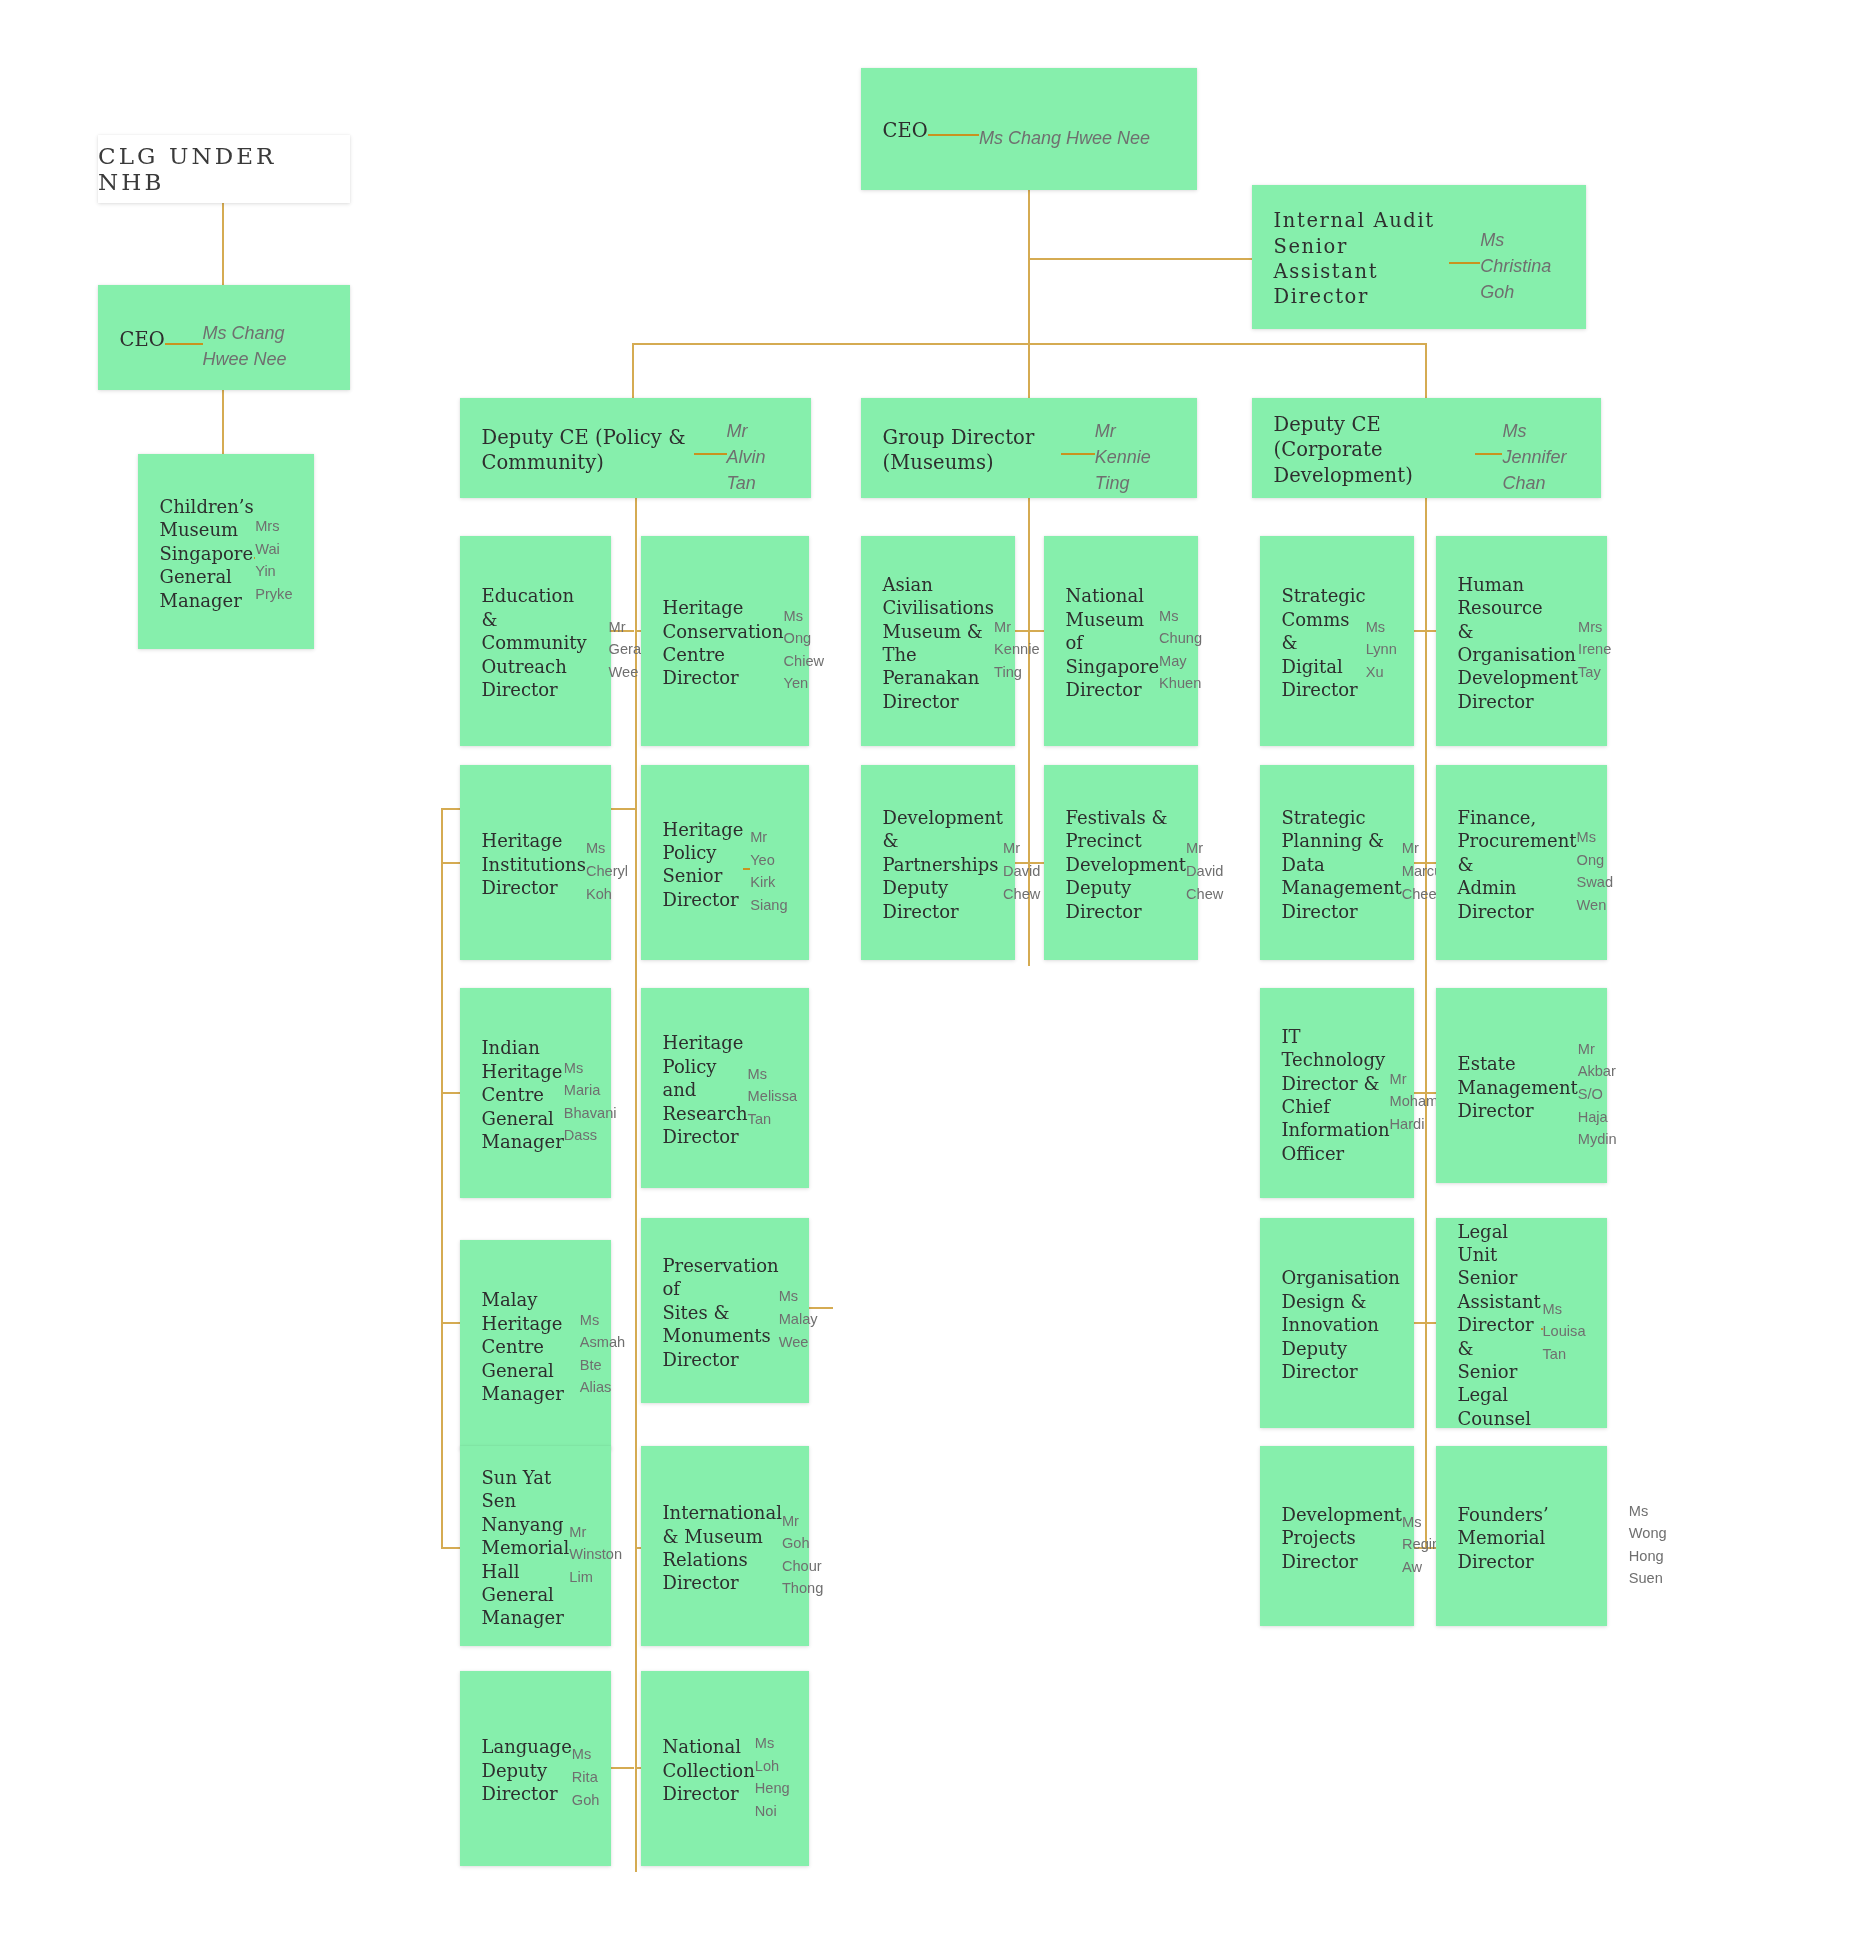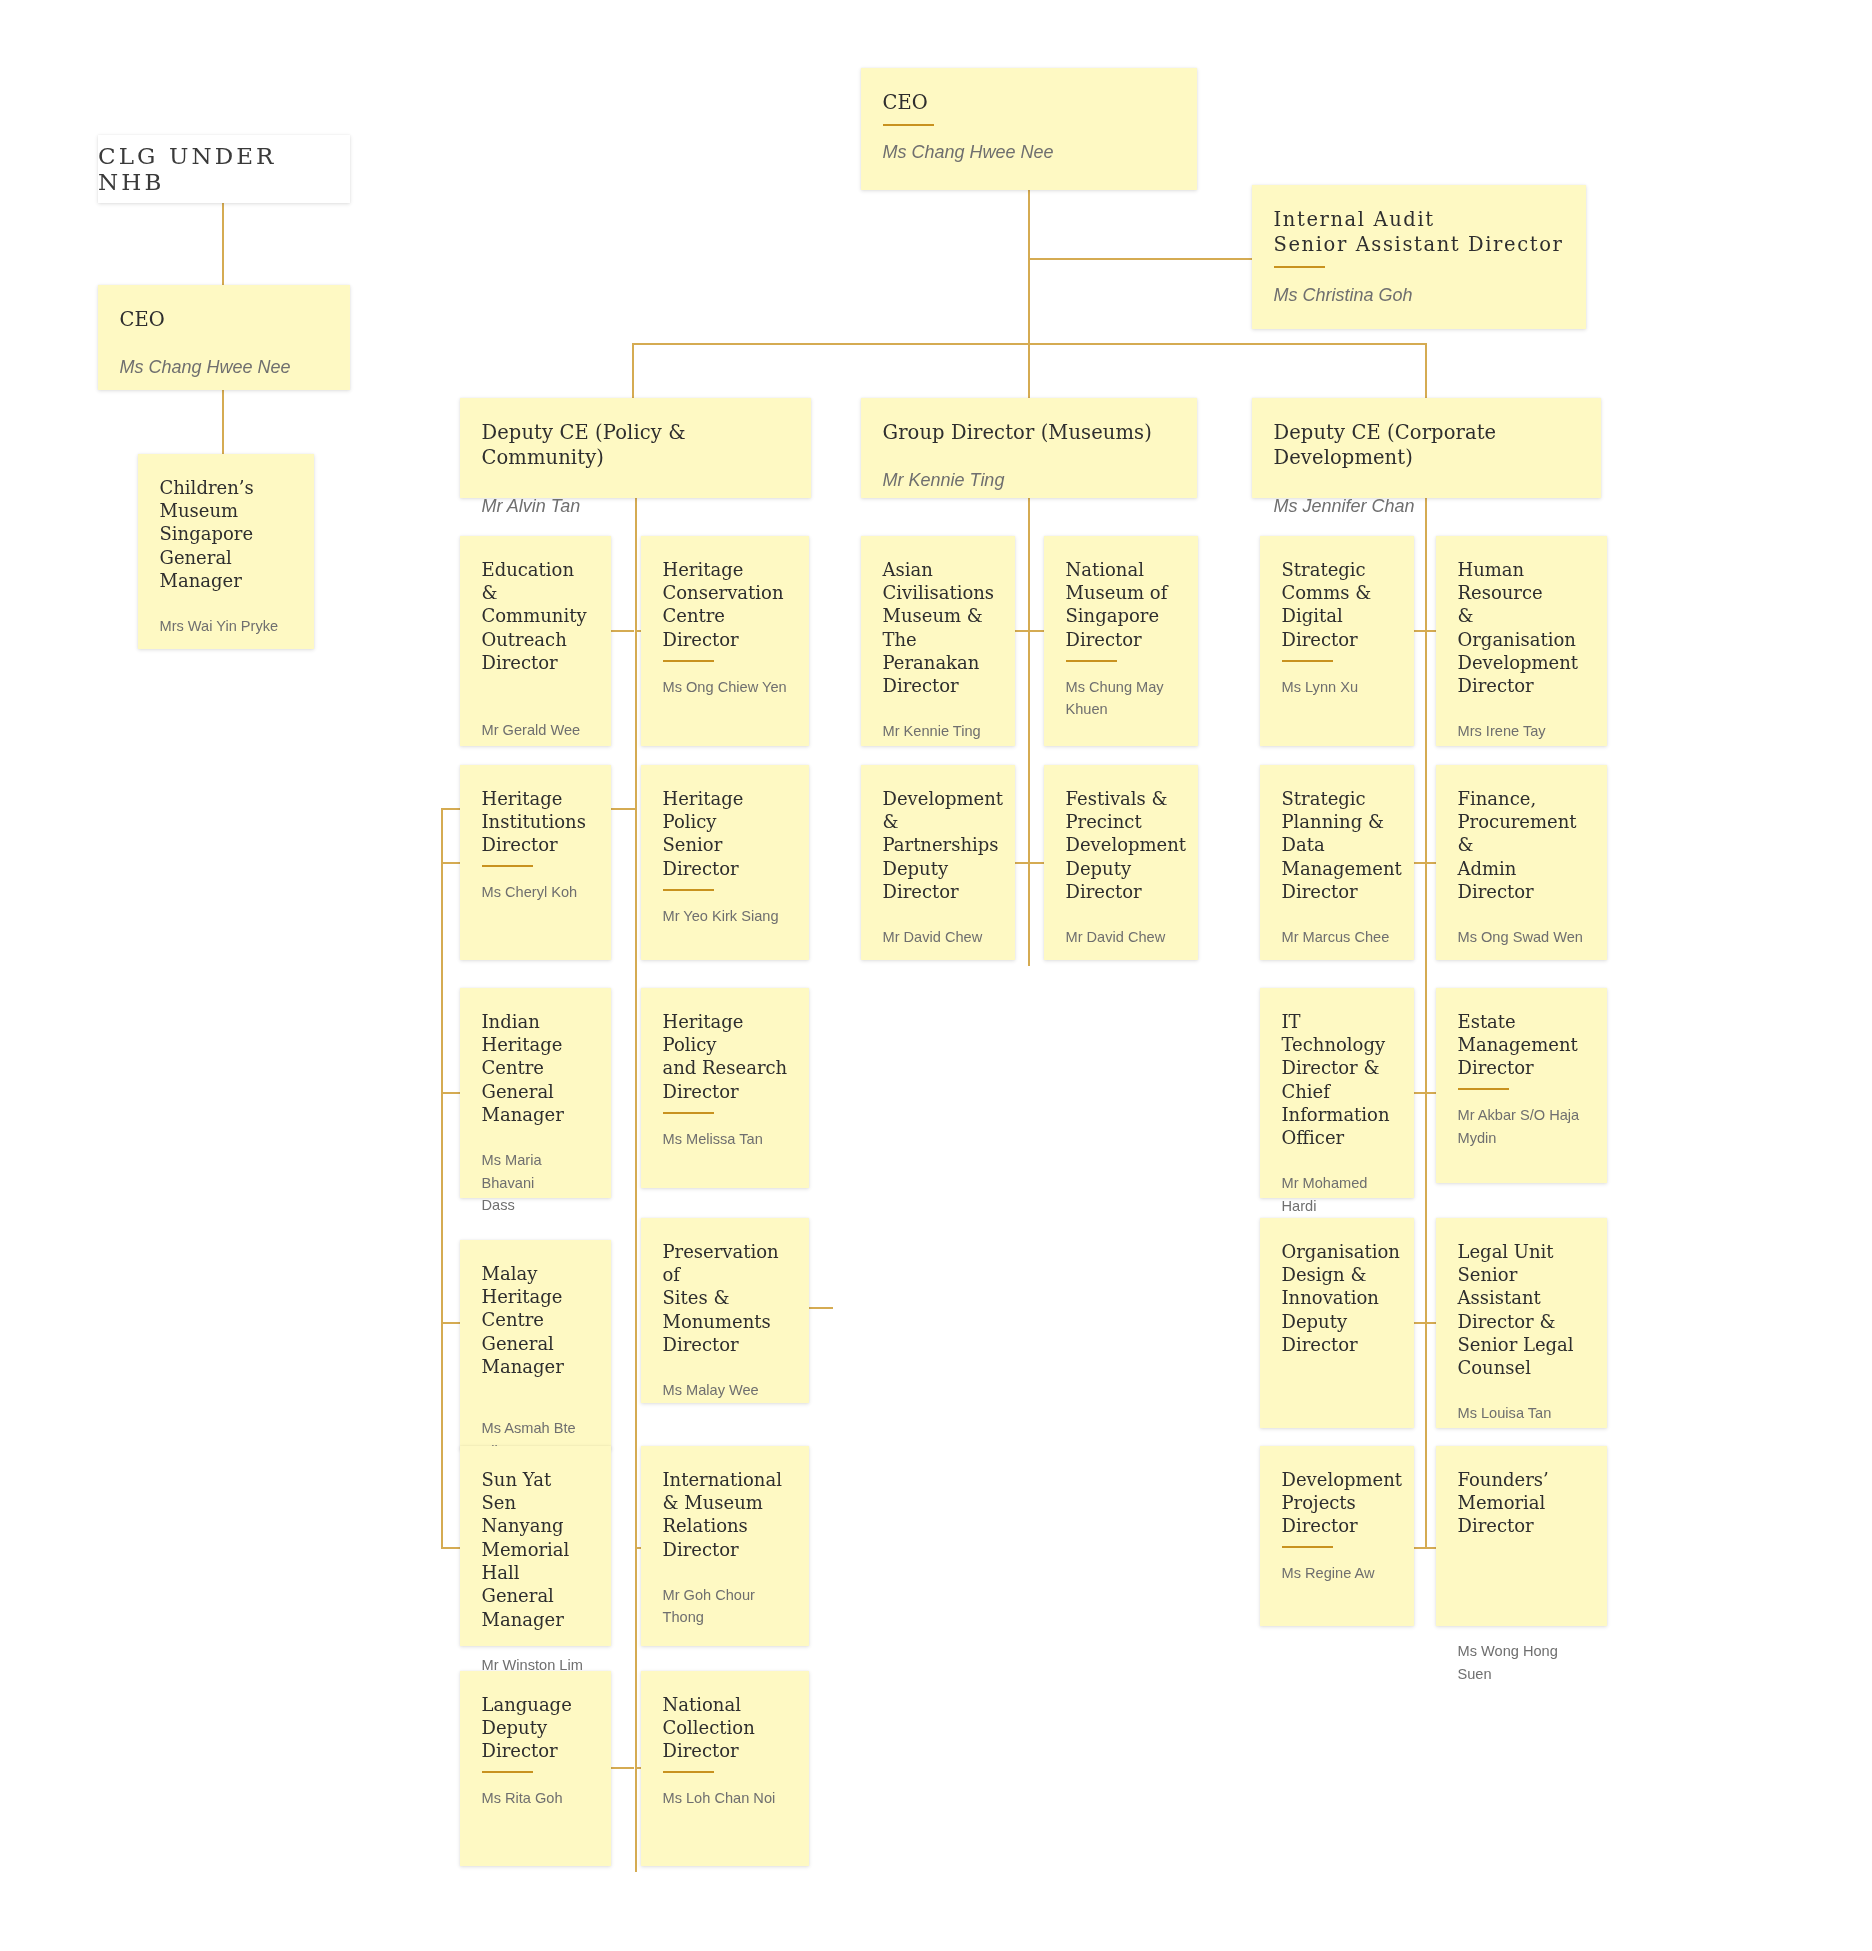--- a/index.html
+++ b/index.html
@@ -8,26 +8,26 @@
     background: #ffffff;
     font-family: "Liberation Sans", sans-serif;
     position: relative;
     overflow: hidden;
   }
   #chart { position: absolute; inset: 0; }
 
   
   .card {
     position: absolute;
-    background: #fef9c3;
+    background: #86efac;
     box-shadow: 0 1px 3.9px rgba(0,0,0,0.13), 0 0 1px rgba(0,0,0,0.07);
     z-index: 5;
     padding: 21.5px 21.5px 17.6px 21.5px;
     display: flex;
-    flex-direction: column;
+    align-items: center;
   }
   .card .title {
     font-family: "DejaVu Serif", "Liberation Serif", serif;
     color: #2e2e2e;
     font-weight: 400;
     white-space: pre-line;
   }
   .card .rule {
     width: 51px; height: 2px;
     background: #c8921f;
@@ -229,21 +229,21 @@
     <div class="rule"></div>
     <div class="person">Mr Goh Chour Thong</div>
   </div>
   <div class="ln h" style="left:635px; top:1547px; width:7.8px;"></div>
 
   <div class="card t-sm" style="left:641px; top:1671px; width:168px; height:195px;">
     <div class="title">National
 Collection
 Director</div>
     <div class="rule"></div>
-    <div class="person">Ms Loh Chan Noi</div>
+    <div class="person">Ms Loh Heng Noi</div>
   </div>
   <div class="ln h" style="left:635px; top:1767px; width:7.8px;"></div>
 
   <div class="card t-lg" style="left:861px; top:398px; width:336px; height:100px;">
     <div class="title">Group Director (Museums)</div>
     <div class="rule"></div>
     <div class="person">Mr Kennie Ting</div>
   </div>
 
   <div class="ln v" style="left:1028px; top:498px; height:468px;"></div>

